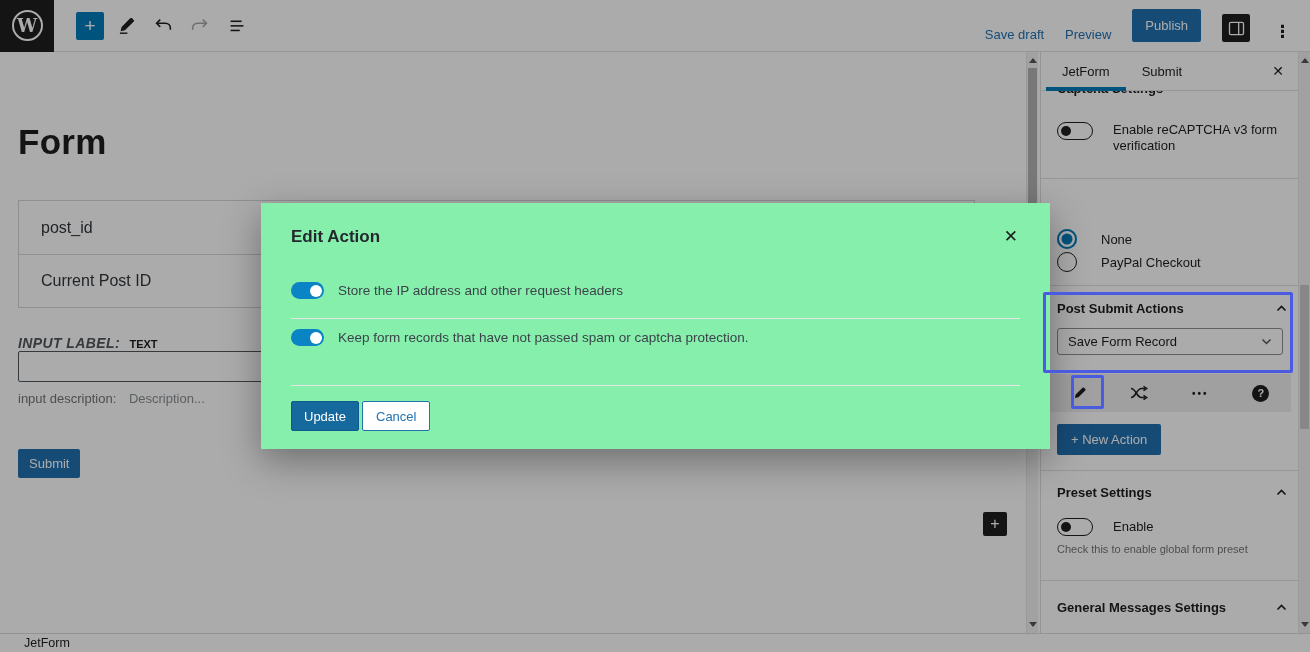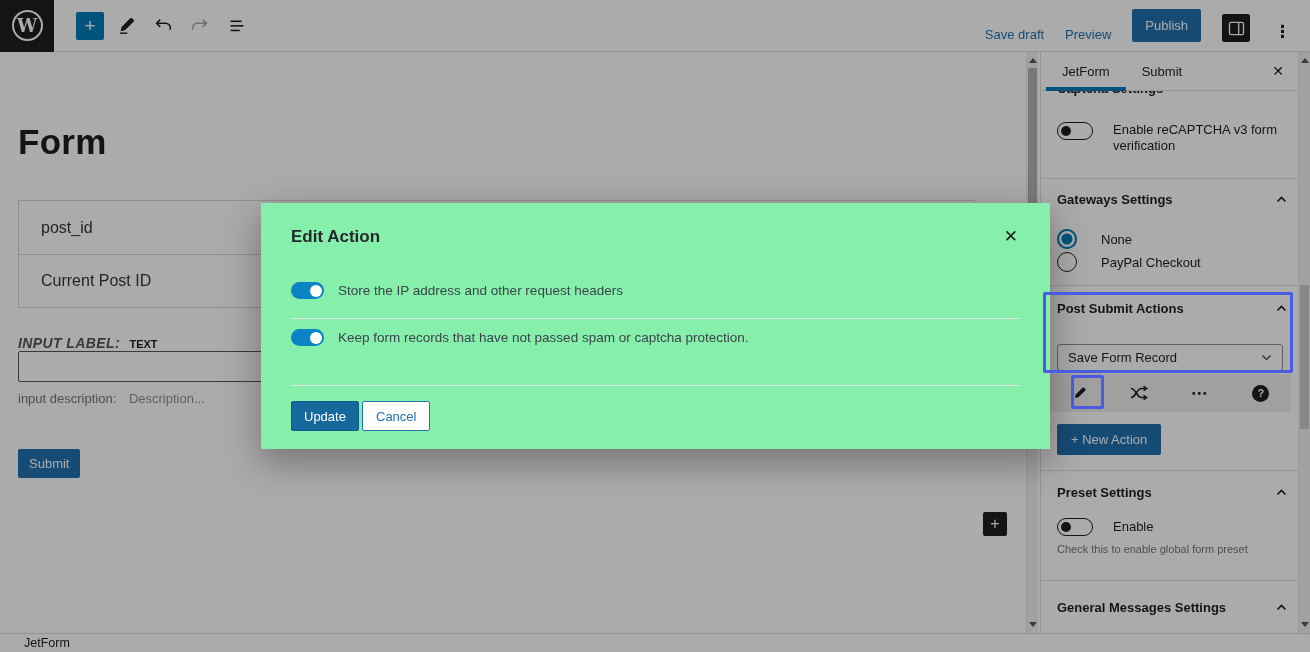--- a/index.html
+++ b/index.html
@@ -72,21 +72,21 @@
   #h-gateways { top:140px; } #h-postsubmit { top:249px; } #h-preset { top:433px; } #h-general { top:548px; }
   .toggle-off { width:36px; height:18px; border:1.5px solid #1e1e1e; border-radius:10px; position:relative; background:#fff; flex:none; }
   .toggle-off::after { content:""; position:absolute; left:3px; top:2.5px; width:10px; height:10px; background:#1e1e1e; border-radius:50%; }
   .sb-toggle-row { position:absolute; left:16px; display:flex; gap:20px; font-size:13px; color:#1e1e1e; line-height:16px; }
   #recaptcha-row { top:70px; width:220px; }
   #preset-row { top:466px; align-items:center; }
   .radio-row { position:absolute; left:16px; display:flex; align-items:center; gap:24px; font-size:13px; color:#1e1e1e; cursor:pointer; }
   #radio-none { top:177px; } #radio-paypal { top:200px; }
   .radio { width:20px; height:20px; border-radius:50%; border:1.5px solid #1e1e1e; background:#fff; flex:none; }
   .radio.sel { border:none; background:#007cba; box-shadow: inset 0 0 0 2px #007cba, inset 0 0 0 4.5px #fff; }
-  .action-select { position:absolute; left:16px; top:292px; width:226px; height:27px; border:1px solid #8c8f94;
+  .action-select { position:absolute; left:16px; top:276px; width:226px; height:27px; border:1px solid #8c8f94;
     border-radius:3px; background:#fff; font-size:13px; color:#1e1e1e; display:flex; align-items:center;
     justify-content:space-between; padding:0 10px; cursor:pointer; }
   .action-icons { position:absolute; left:8px; top:322px; width:242px; height:38px; background:#efefef;
     display:flex; align-items:center; justify-content:space-around; }
   .action-icon { width:26px; height:26px; display:flex; align-items:center; justify-content:center; cursor:pointer; }
   .dots-glyph { font-size:10px; letter-spacing:2px; color:#1e1e1e; font-weight:bold; }
   .help-circle { width:17px; height:17px; background:#1e1e1e; color:#fff; border-radius:50%;
     font-size:11px; font-weight:bold; display:flex; align-items:center; justify-content:center; }
   .new-action-btn { position:absolute; left:16px; top:372px; background:#2271b1; color:#fff;
     font-size:13px; padding:8px 14px; border-radius:2px; cursor:pointer; }
@@ -217,26 +217,20 @@
       <span>Captcha Settings</span>
     </div>
 
     <div class="sb-toggle-row" id="recaptcha-row">
       <span class="toggle-off"></span>
       <span>Enable reCAPTCHA v3 form verification</span>
     </div>
 
     <div class="sb-divider" id="sdiv1"></div>
 
-    <div class="sb-header" id="h-gateways">
-      <span>Gateways Settings</span>
-      <svg width="11" height="7" viewBox="0 0 11 7">
-          <path d="M1.5 5.5 L5.5 1.5 L9.5 5.5" fill="none" stroke="#1e1e1e" stroke-width="1.6"></path>
-        </svg>
-    </div>
     <div class="radio-row" id="radio-none">
       <span class="radio sel"></span>
       <span>None</span>
     </div>
     <div class="radio-row" id="radio-paypal">
       <span class="radio"></span>
       <span>PayPal Checkout</span>
     </div>
 
     <div class="sb-divider" id="sdiv2"></div>

